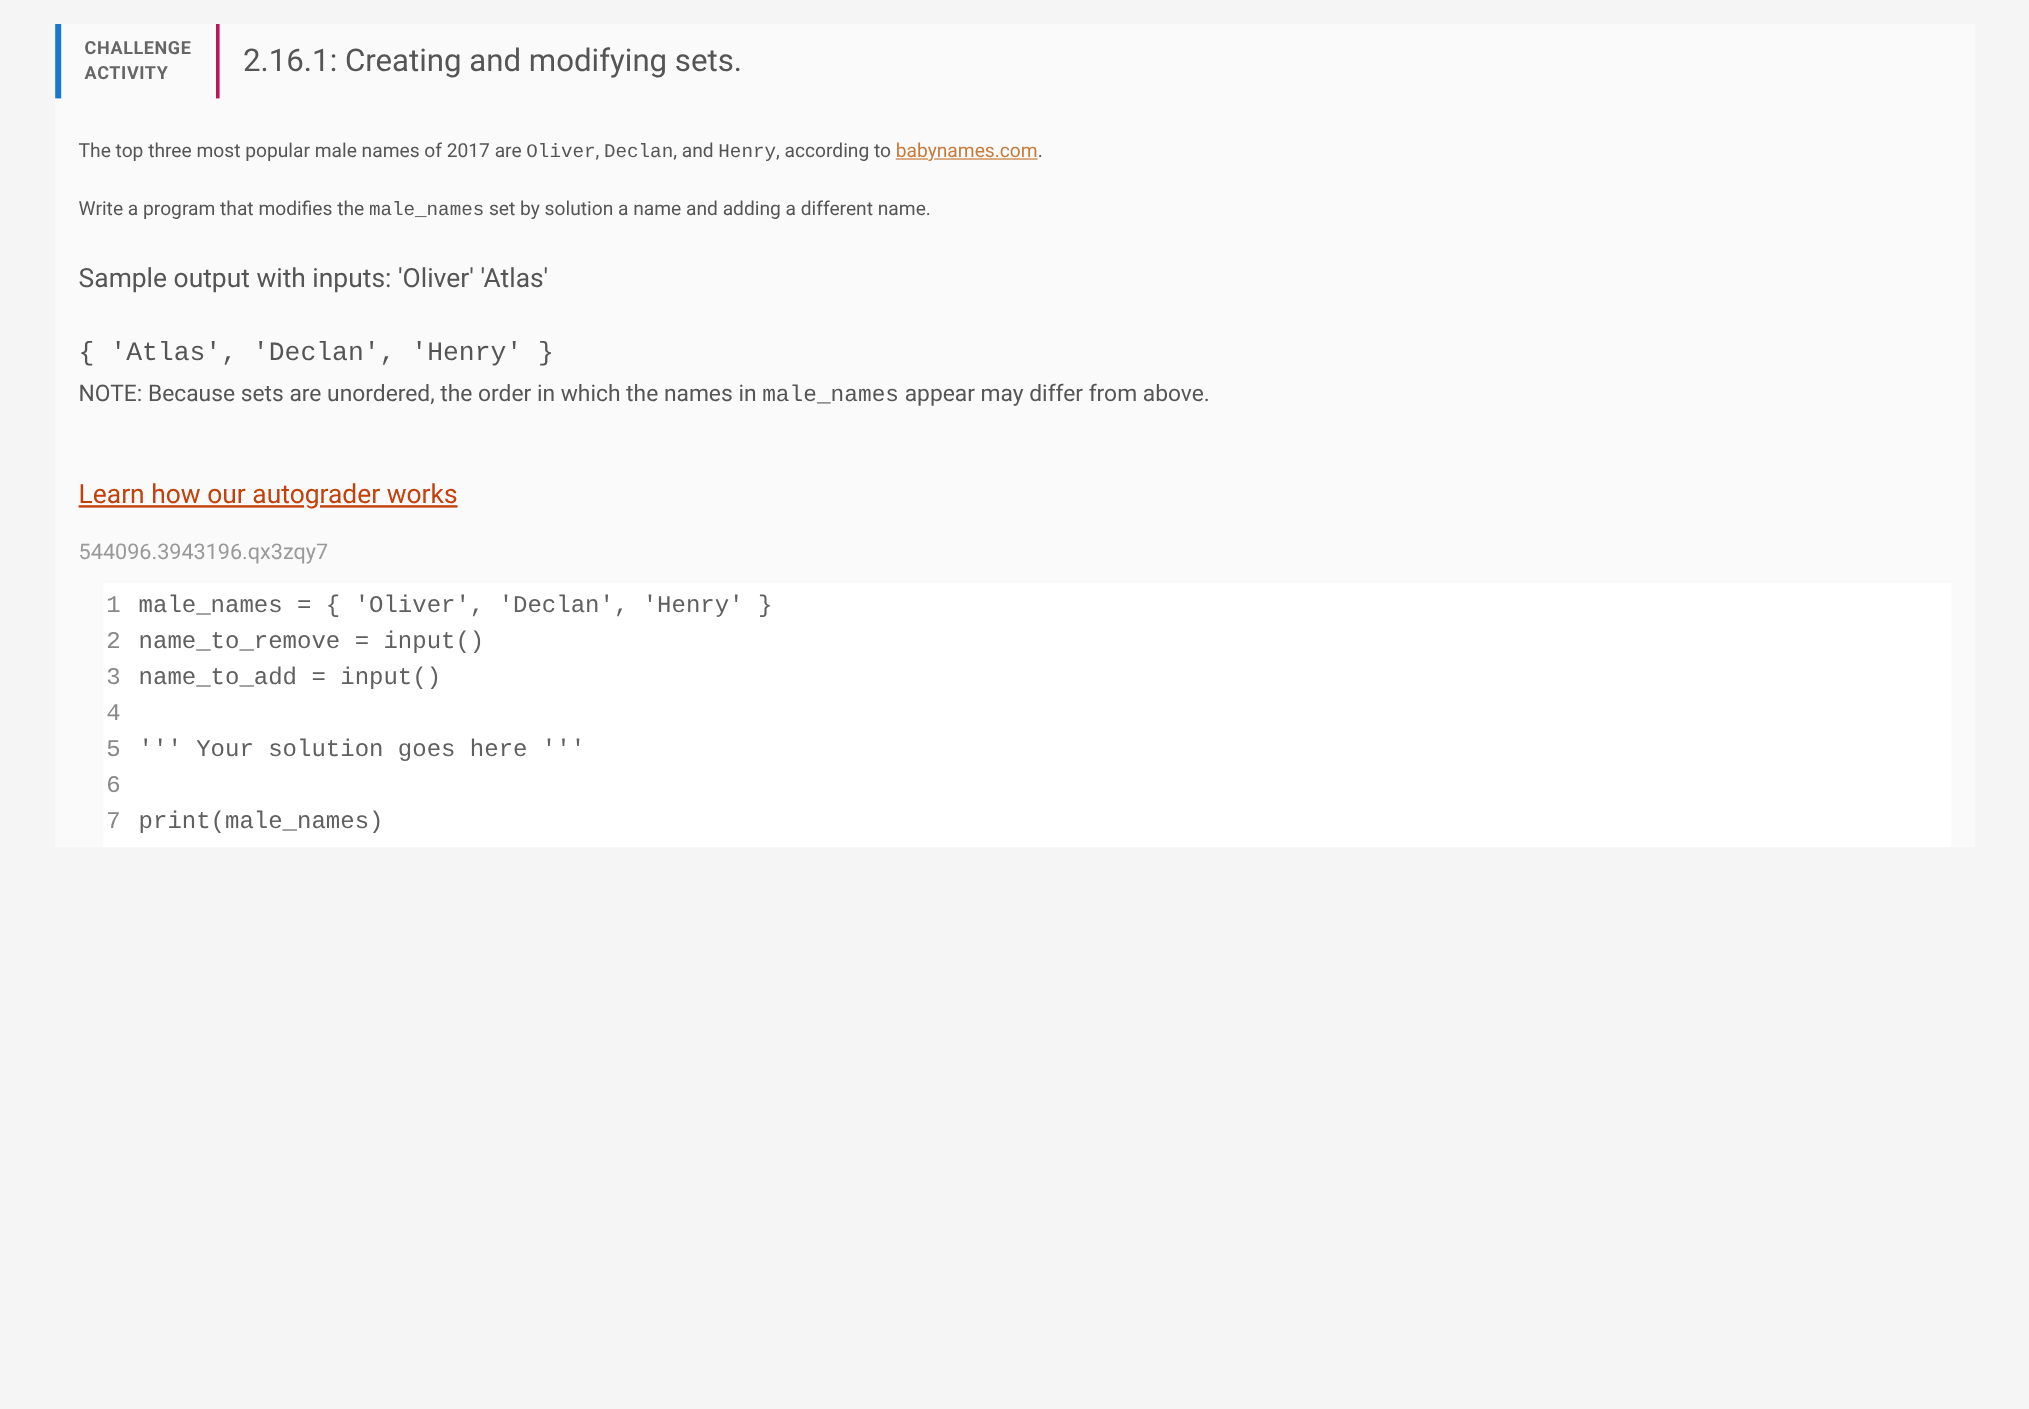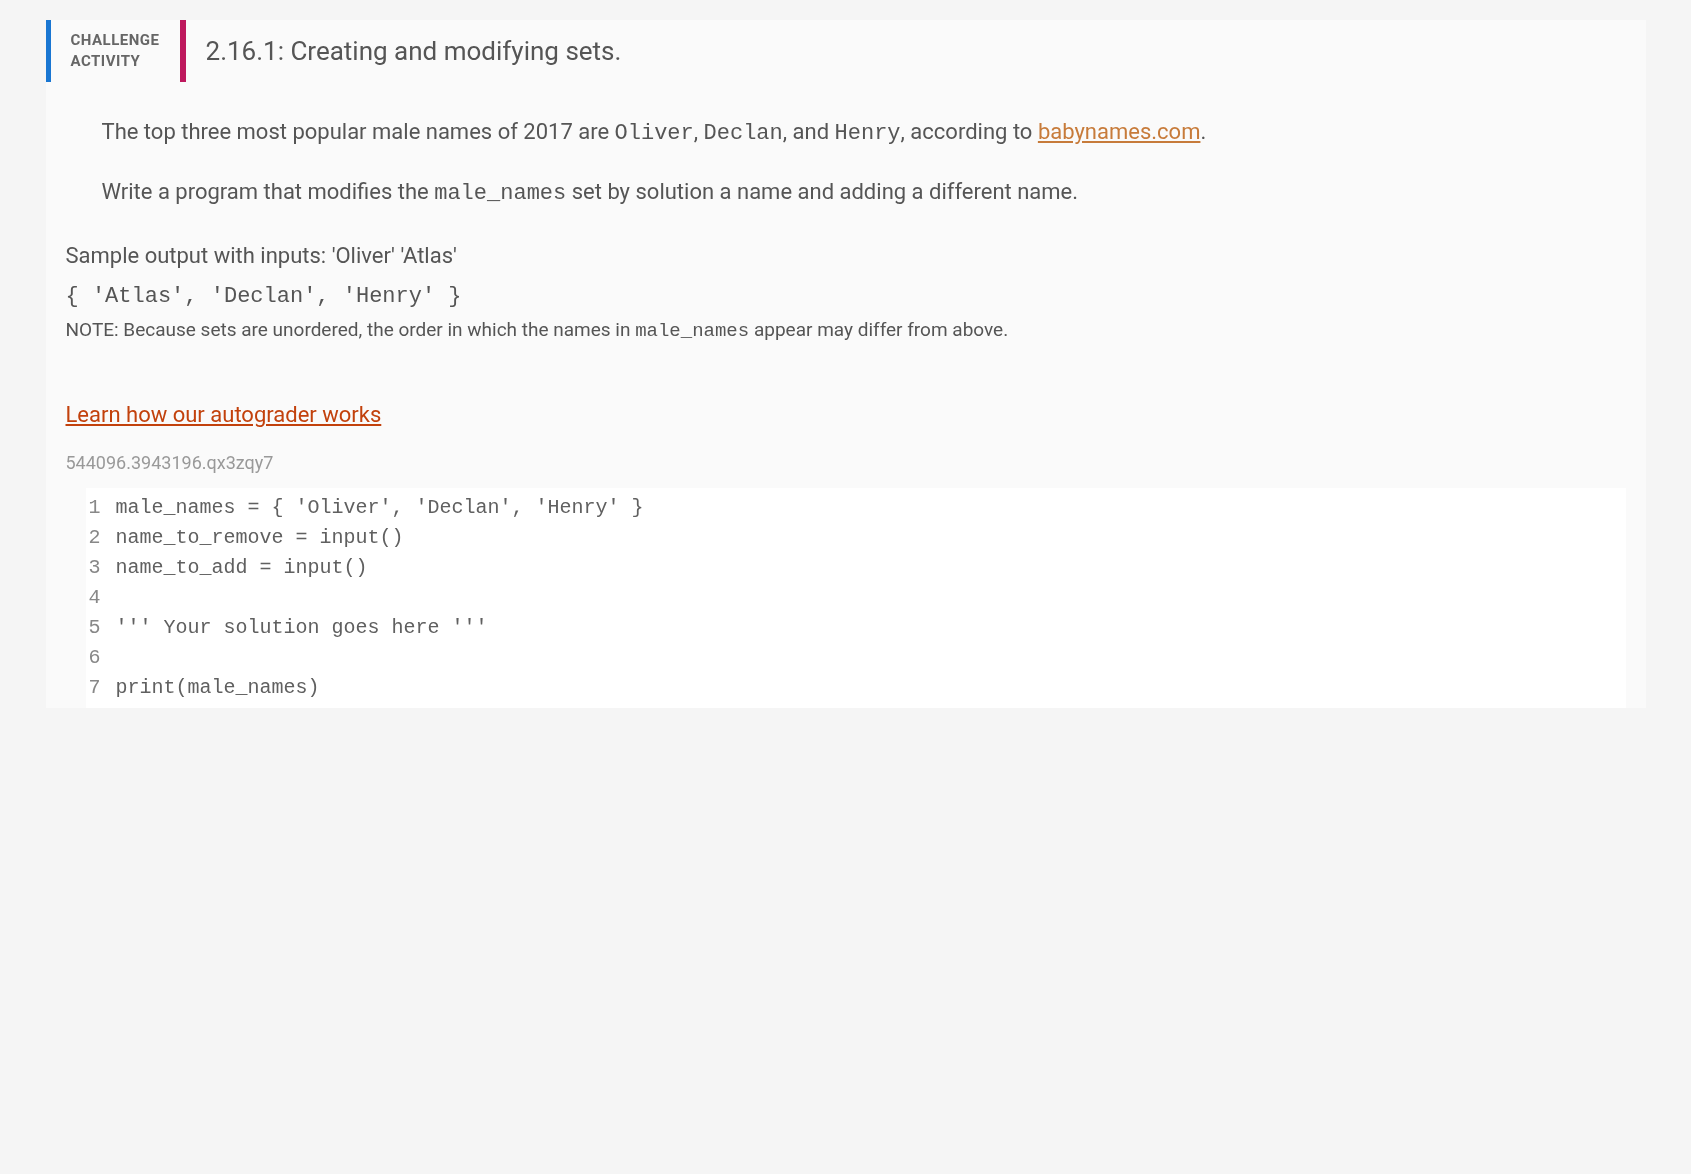--- a/index.html
+++ b/index.html
@@ -25,57 +25,56 @@
       border-left: 5px solid #1976d2;
       margin-bottom: 30px;
     }
     .challenge-badge {
       padding: 10px 20px;
       font-size: 15px;
       font-weight: 700;
       color: #666;
       letter-spacing: 0.5px;
       line-height: 1.4;
-      border-right: 6px solid #be185d;
+      border-right: 3px solid #be185d;
       display: flex;
       flex-direction: column;
       justify-content: center;
     }
     .activity-title {
       padding: 10px 20px;
       font-size: 26px;
       color: #555;
       display: flex;
       align-items: center;
       font-weight: 400;
       text-align: center;
     }
     .content {
       padding: 0 20px 0 20px;
     }
     .description {
-      font-size: 22px;
+      font-size: 16px;
       color: #555;
       line-height: 1.8;
       margin-bottom: 18px;
-      margin-left: 36px;
     }
     .code-inline {
       font-family: 'Courier New', Courier, monospace;
       color: #555;
     }
     .link {
       color: #c77b3a;
       text-decoration: underline;
     }
     .sample-label {
       font-size: 22px;
       color: #555;
       margin-top: 30px;
-      margin-bottom: 16px;
+      margin-bottom: 37px;
     }
     .sample-output {
       font-family: 'Courier New', Courier, monospace;
       font-size: 22px;
       color: #555;
       margin-bottom: 9px;
     }
     .note {
       font-size: 19px;
       color: #555;

